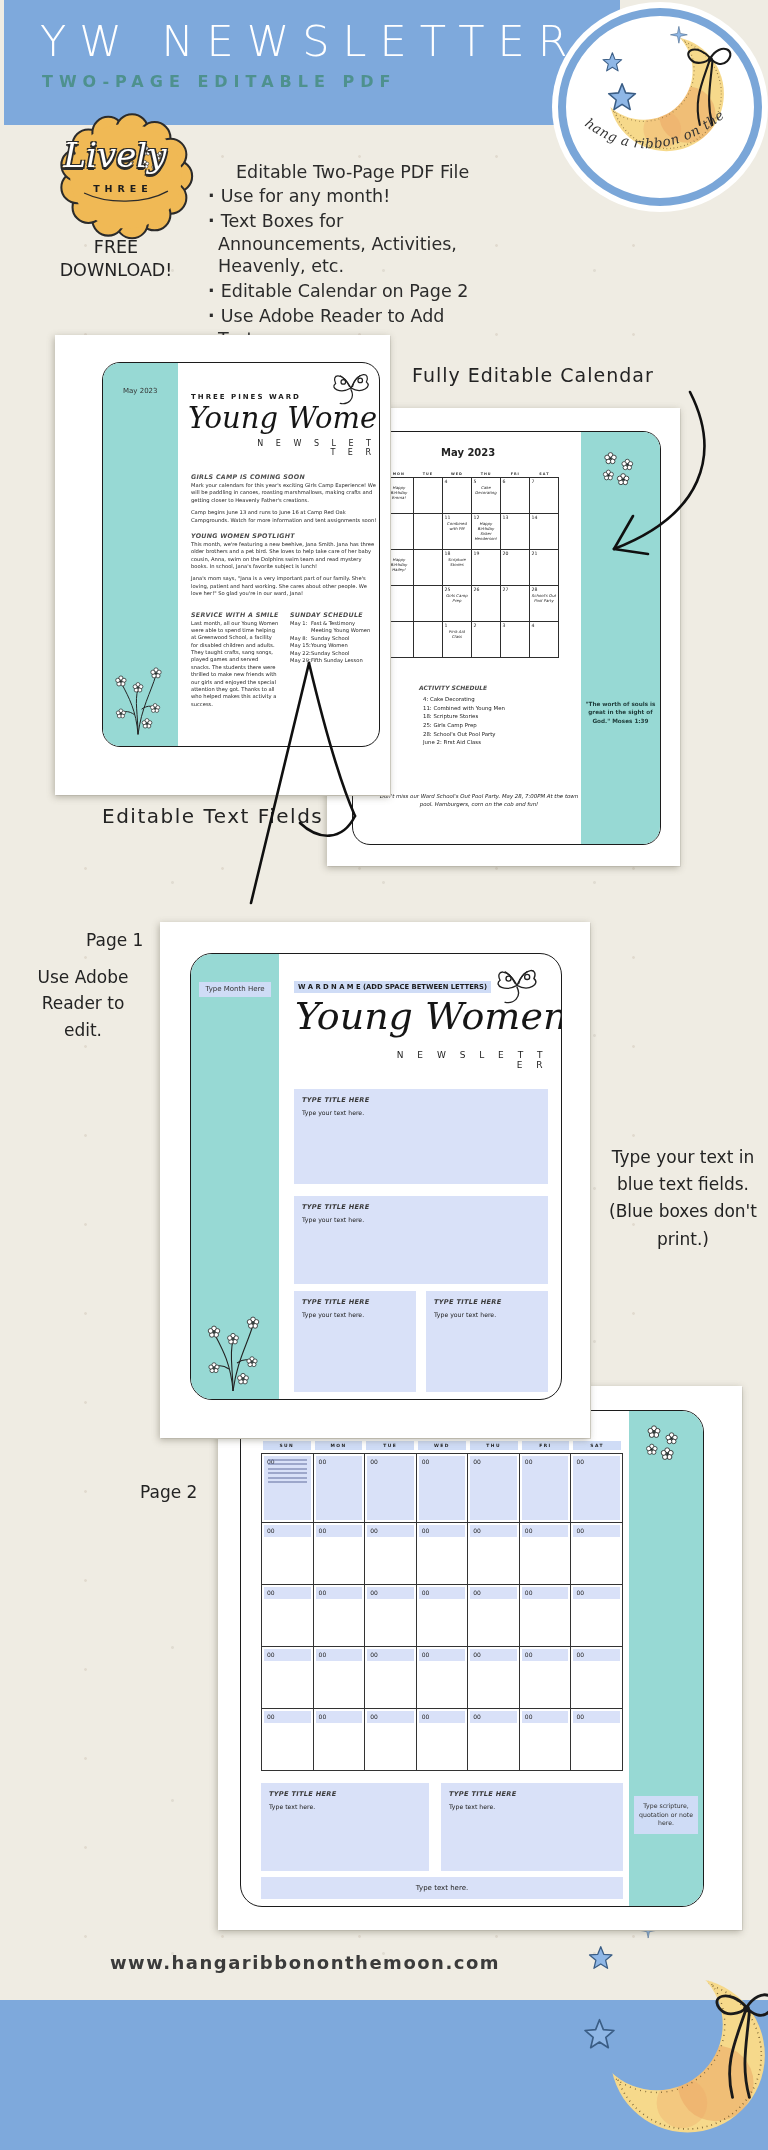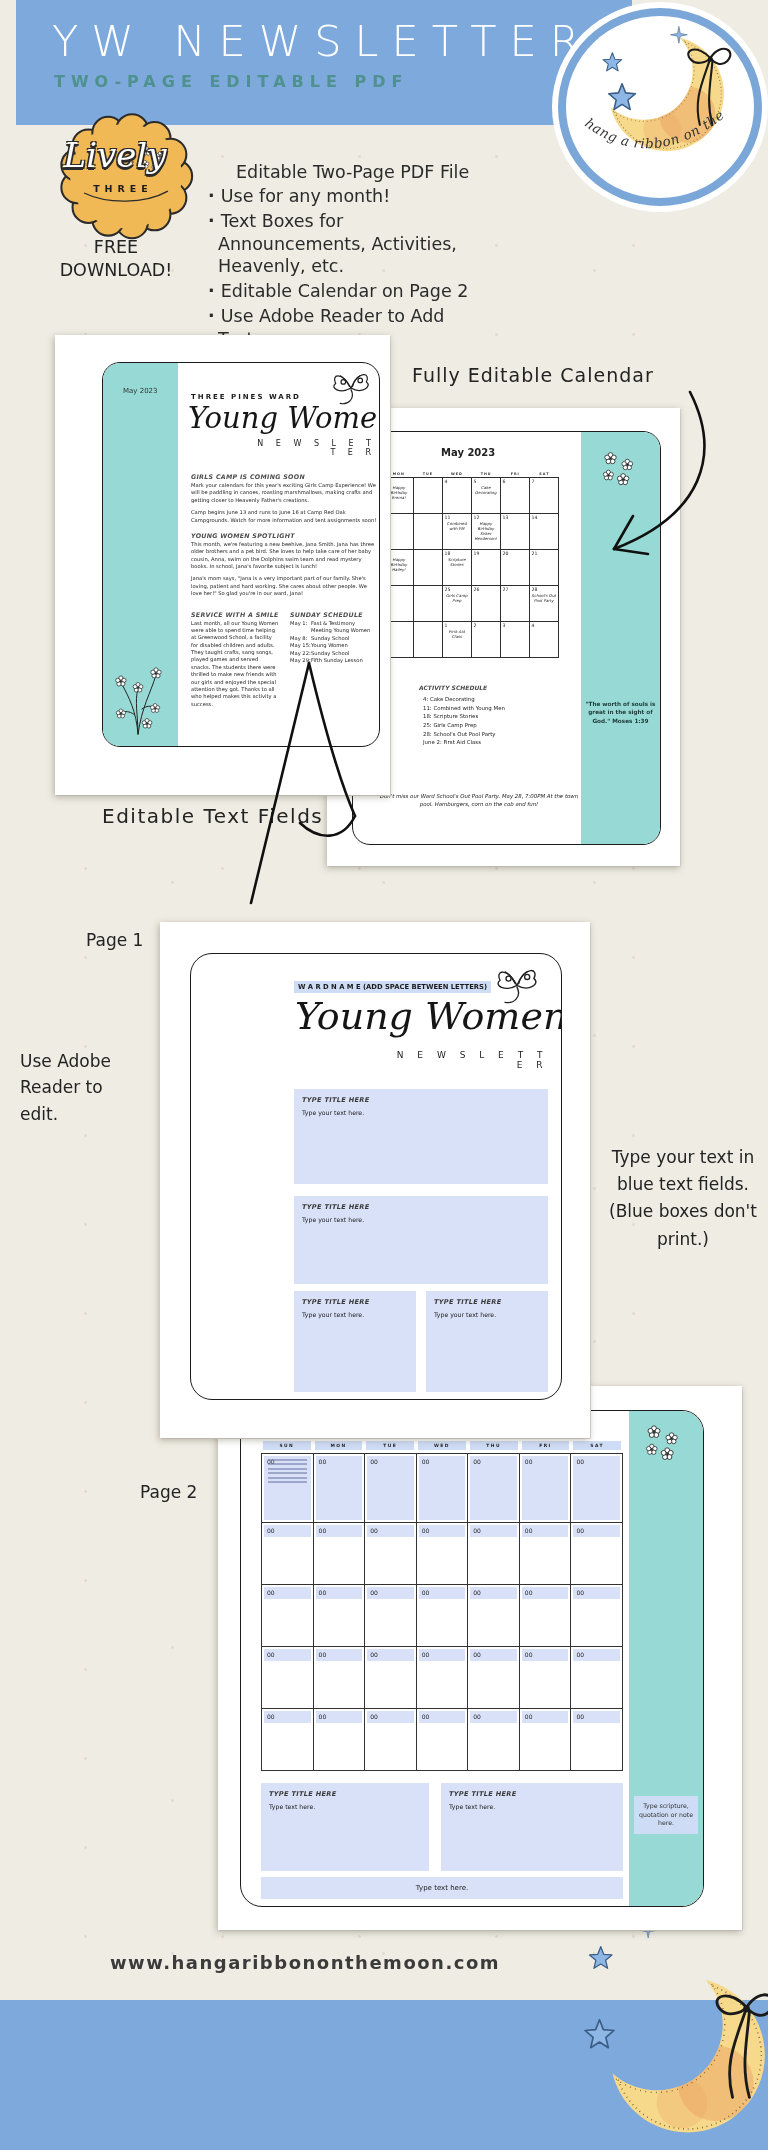--- a/index.html
+++ b/index.html
@@ -4,21 +4,21 @@
 <style>
   html,body{margin:0;padding:0;}
   .poster{position:relative;width:768px;height:2150px;overflow:hidden;
     font-family:"DejaVu Sans",sans-serif;color:#2a2a2a;
     background-color:#efece3;
     background-image:
       radial-gradient(circle, rgba(150,130,100,.16) 1px, transparent 1.7px),
       radial-gradient(circle, rgba(120,110,90,.12) 1px, transparent 1.9px);
     background-size:137px 89px,211px 153px;background-position:17px 23px,67px 41px;}
   
-  .band{position:absolute;left:16px;top:0;width:616px;height:125px;background:#7ea9dc;}
+  .band{position:absolute;left:4px;top:0;width:616px;height:125px;background:#7ea9dc;}
   .t1{position:absolute;left:36px;top:16px;font-size:43px;font-weight:200;color:#fff;letter-spacing:13px;}
   .t2{position:absolute;left:38px;top:72px;font-size:16px;font-weight:bold;color:#4e918e;letter-spacing:6px;}
   .logo-oval{position:absolute;left:558px;top:8px;width:188px;height:182px;background:#fff;
     border:8px solid #7aa6d8;border-radius:50%;box-shadow:0 0 0 6px #fff;z-index:6;}
   .logo-oval svg{position:absolute;left:0;top:0;}
   
   .badge{position:absolute;left:56px;top:111px;width:140px;height:136px;z-index:3;}
   .badge-script{position:absolute;left:0;top:24px;width:118px;text-align:center;
     font-family:"DejaVu Serif",serif;font-style:italic;font-size:34px;color:#fff;
     text-shadow:-1.5px -1.5px 0 #2b2b2b,1.5px -1.5px 0 #2b2b2b,-1.5px 1.5px 0 #2b2b2b,1.5px 1.5px 0 #2b2b2b,0 2.5px 0 #2b2b2b;}
@@ -68,21 +68,21 @@
   .act h5{margin:0 0 4px;font-size:6px;font-style:italic;font-weight:bold;color:#4c4c4c;}
   .act ul{list-style:none;margin:0;padding:0 0 0 4px;font-size:5.4px;line-height:1.6;color:#222;}
   .note{position:absolute;left:26px;top:360px;width:200px;text-align:center;font-style:italic;font-size:5.4px;line-height:1.5;color:#222;}
   .quote{position:absolute;left:4px;right:4px;top:268px;text-align:center;font-size:5.7px;line-height:1.45;font-weight:bold;color:#1e3a38;}
   .clus-b{position:absolute;left:14px;top:16px;width:52px;height:42px;}
   
   .callout{position:absolute;color:#232323;}
   .c-fully{left:412px;top:364px;font-size:19px;letter-spacing:1px;}
   .c-fields{left:102px;top:804px;font-size:20px;letter-spacing:1.5px;}
   .c-p1{left:86px;top:930px;font-size:17px;}
-  .c-adobe{left:20px;top:1048px;width:126px;font-size:17px;line-height:1.55;}
+  .c-adobe{left:20px;top:964px;width:126px;text-align:center;font-size:17px;line-height:1.55;}
   .c-blue{left:604px;top:1144px;width:158px;text-align:center;font-size:17px;line-height:1.6;}
   .c-p2{left:140px;top:1482px;font-size:17px;}
   
   .tP1{left:160px;top:922px;width:430px;height:516px;z-index:20;}
   .tP1-nl{left:30px;top:31px;width:370px;height:445px;border-width:1.8px;border-radius:22px;}
   .tP1-strip{left:0;width:88px;}
   .field{background:#cfdcf6;color:#333;}
   .t-month{position:absolute;left:8px;top:28px;width:72px;height:15px;font-size:7px;text-align:center;line-height:15px;}
   .t-ward{position:absolute;left:103px;top:27px;padding:2px 4px;font-size:6.8px;font-weight:bold;color:#1c1c1c;}
   .bfly-t{position:absolute;left:300px;top:6px;width:52px;height:44px;}
@@ -651,20 +651,26 @@
         <svg class="clus-t" viewBox="0 0 40 40">
             <use href="#cluster"></use>
           </svg>
         <div class="t2note field">Type scripture, quotation or note here.</div>
       </div>
     </div>
   </div>
 
   <div class="sheet tP1">
     <div class="nlborder tP1-nl">
+      <div class="strip tP1-strip">
+        <div class="t-month field">Type Month Here</div>
+        <svg class="sprig-t" viewBox="0 0 60 100">
+            <use href="#sprig"></use>
+          </svg>
+      </div>
       <div class="t-ward field">W A R D   N A M E (ADD SPACE BETWEEN LETTERS)</div>
       <svg class="bfly-t" viewBox="0 0 60 52">
           <use href="#bfly"></use>
         </svg>
       <div class="t-script">Young Women</div>
       <div class="t-sub">N E W S L E T T E R</div>
       <div class="tbox tb1">
         <div class="tbt">TYPE TITLE HERE</div>
         <div class="tbb">Type your text here.</div>
       </div>

